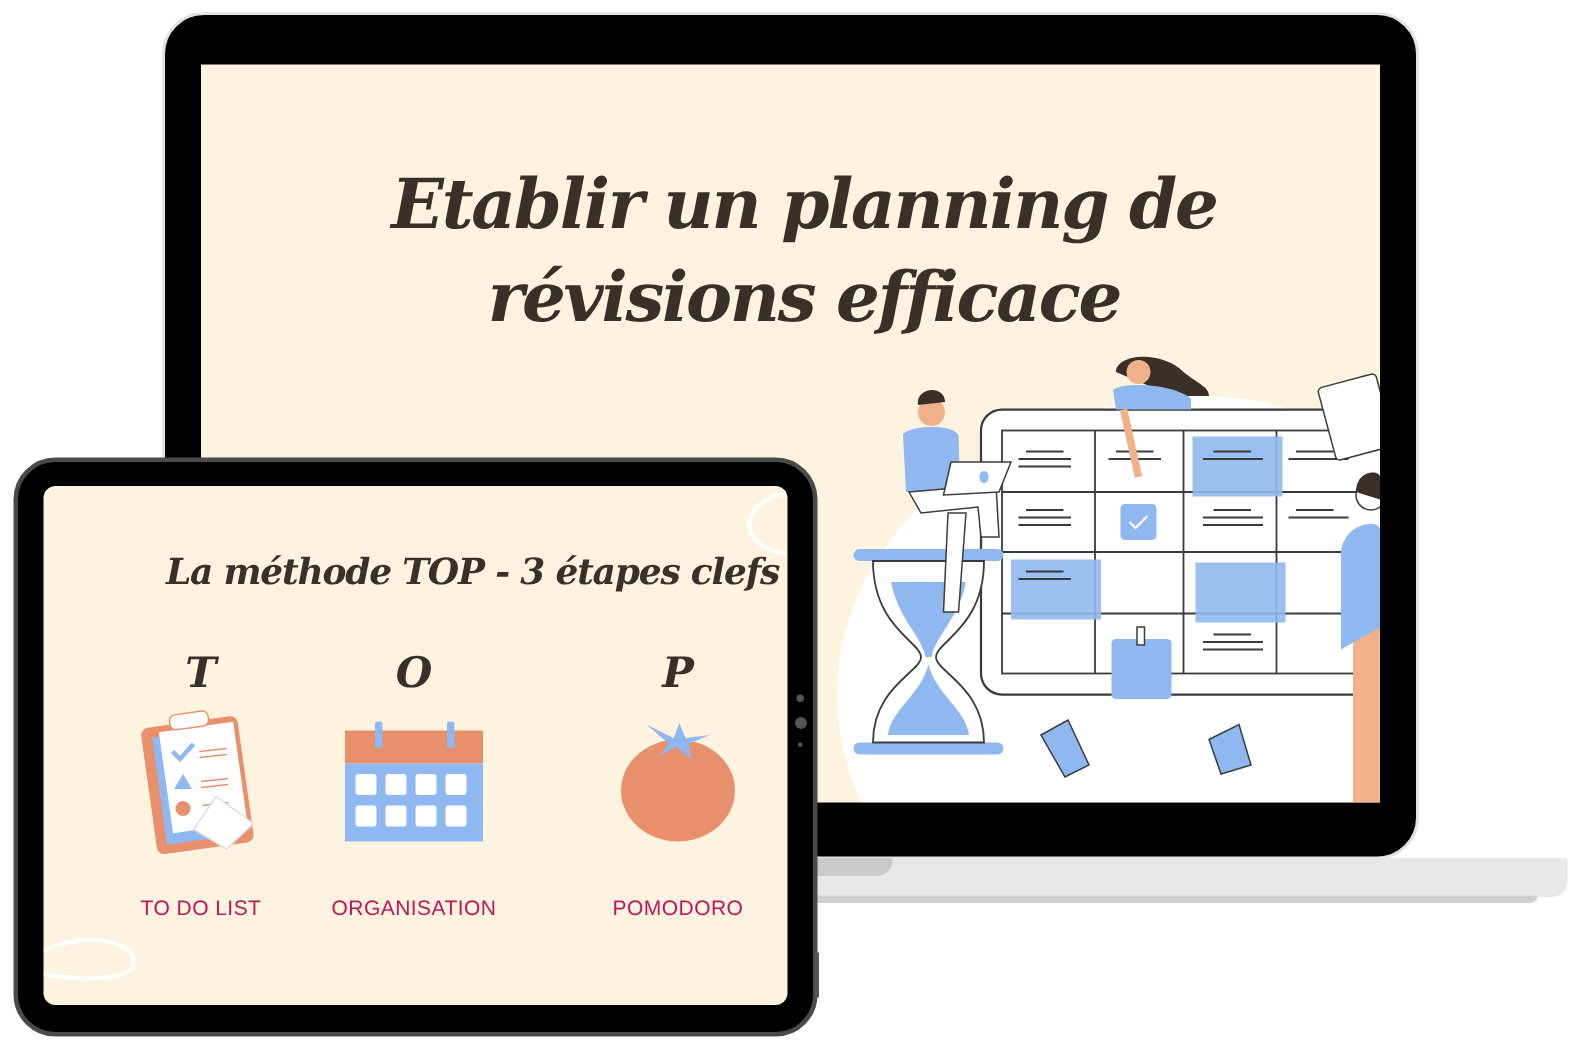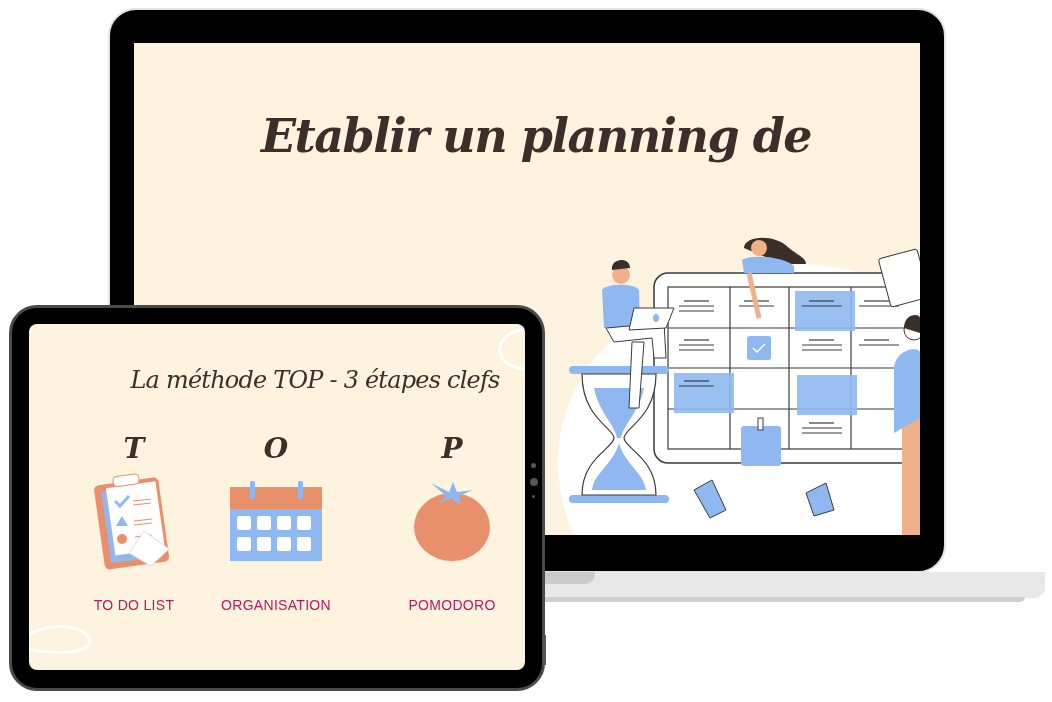--- a/index.html
+++ b/index.html
@@ -15,37 +15,38 @@
   .main-title { position: absolute; left: 0; width: 786px; top: 62px; text-align: center; font-family: "DejaVu Serif", serif; font-style: italic; font-weight: bold; font-size: 46px; line-height: 62px; color: #3b2f2a; letter-spacing: -1.5px; padding-left: 18px; }
 
   .illus { position: absolute; left: 410px; top: 175px; width: 376px; height: 317px; }
 
   
   .tablet { position: absolute; left: 9px; top: 305px; width: 536px; height: 386px; background: #000; border-radius: 28px; border: 3px solid #4a4a4a; }
   .tablet-screen { position: absolute; left: 29px; top: 324px; width: 496px; height: 346px; background: #fdf3df; border-radius: 8px; overflow: hidden; }
   .tablet-cam { position: absolute; left: 532px; background: #555; border-radius: 50%; }
   .tablet-btn { position: absolute; background: #555; }
 
-  .tablet-title { position: absolute; left: 0; width: 572px; top: 42px; text-align: center; font-family: "DejaVu Serif", serif; font-style: italic; font-weight: normal; font-size: 24px; color: #3b2f2a; letter-spacing: -0.8px; }
+  .tablet-title { position: absolute; left: 0; width: 572px; top: 42px; text-align: center; font-family: "DejaVu Serif", serif; font-style: italic; font-weight: bold; font-size: 24px; color: #3b2f2a; letter-spacing: -0.8px; }
   .step { position: absolute; width: 150px; text-align: center; }
   .step-letter { font-family: "DejaVu Serif", serif; font-style: italic; font-weight: bold; font-size: 28px; color: #3b2f2a; height: 36px; }
   .step-icon { height: 105px; display: flex; align-items: center; justify-content: center; }
   .step-label { margin-top: 24px; font-family: "Liberation Sans", sans-serif; font-size: 14px; color: #be185d; letter-spacing: 0.3px; }
 </style>
 </head>
 <body>
 
 <div class="laptop-body"></div>
 <div class="laptop-base"></div>
 <div class="laptop-notch"></div>
 <div class="laptop-base-shadow"></div>
 
 <div class="laptop-screen">
   <div class="main-title">
     <div>Etablir un planning de</div>
+    <div>révisions efficace</div>
   </div>
 
   <svg class="illus" viewBox="0 0 376 317">
 
     <path d="M30 317 C0 250 10 170 80 110 C150 50 260 30 330 60 C376 80 376 120 376 140 L376 317 Z" fill="#ffffff"></path>
 
     <rect x="110" y="55" width="290" height="190" rx="14" fill="#fff" stroke="#3b3b3b" stroke-width="1.5"></rect>
     <g stroke="#3b3b3b" stroke-width="1.2" fill="none">
       <rect x="124" y="69" width="262" height="162"></rect>
       <line x1="186" y1="69" x2="186" y2="231"></line>

